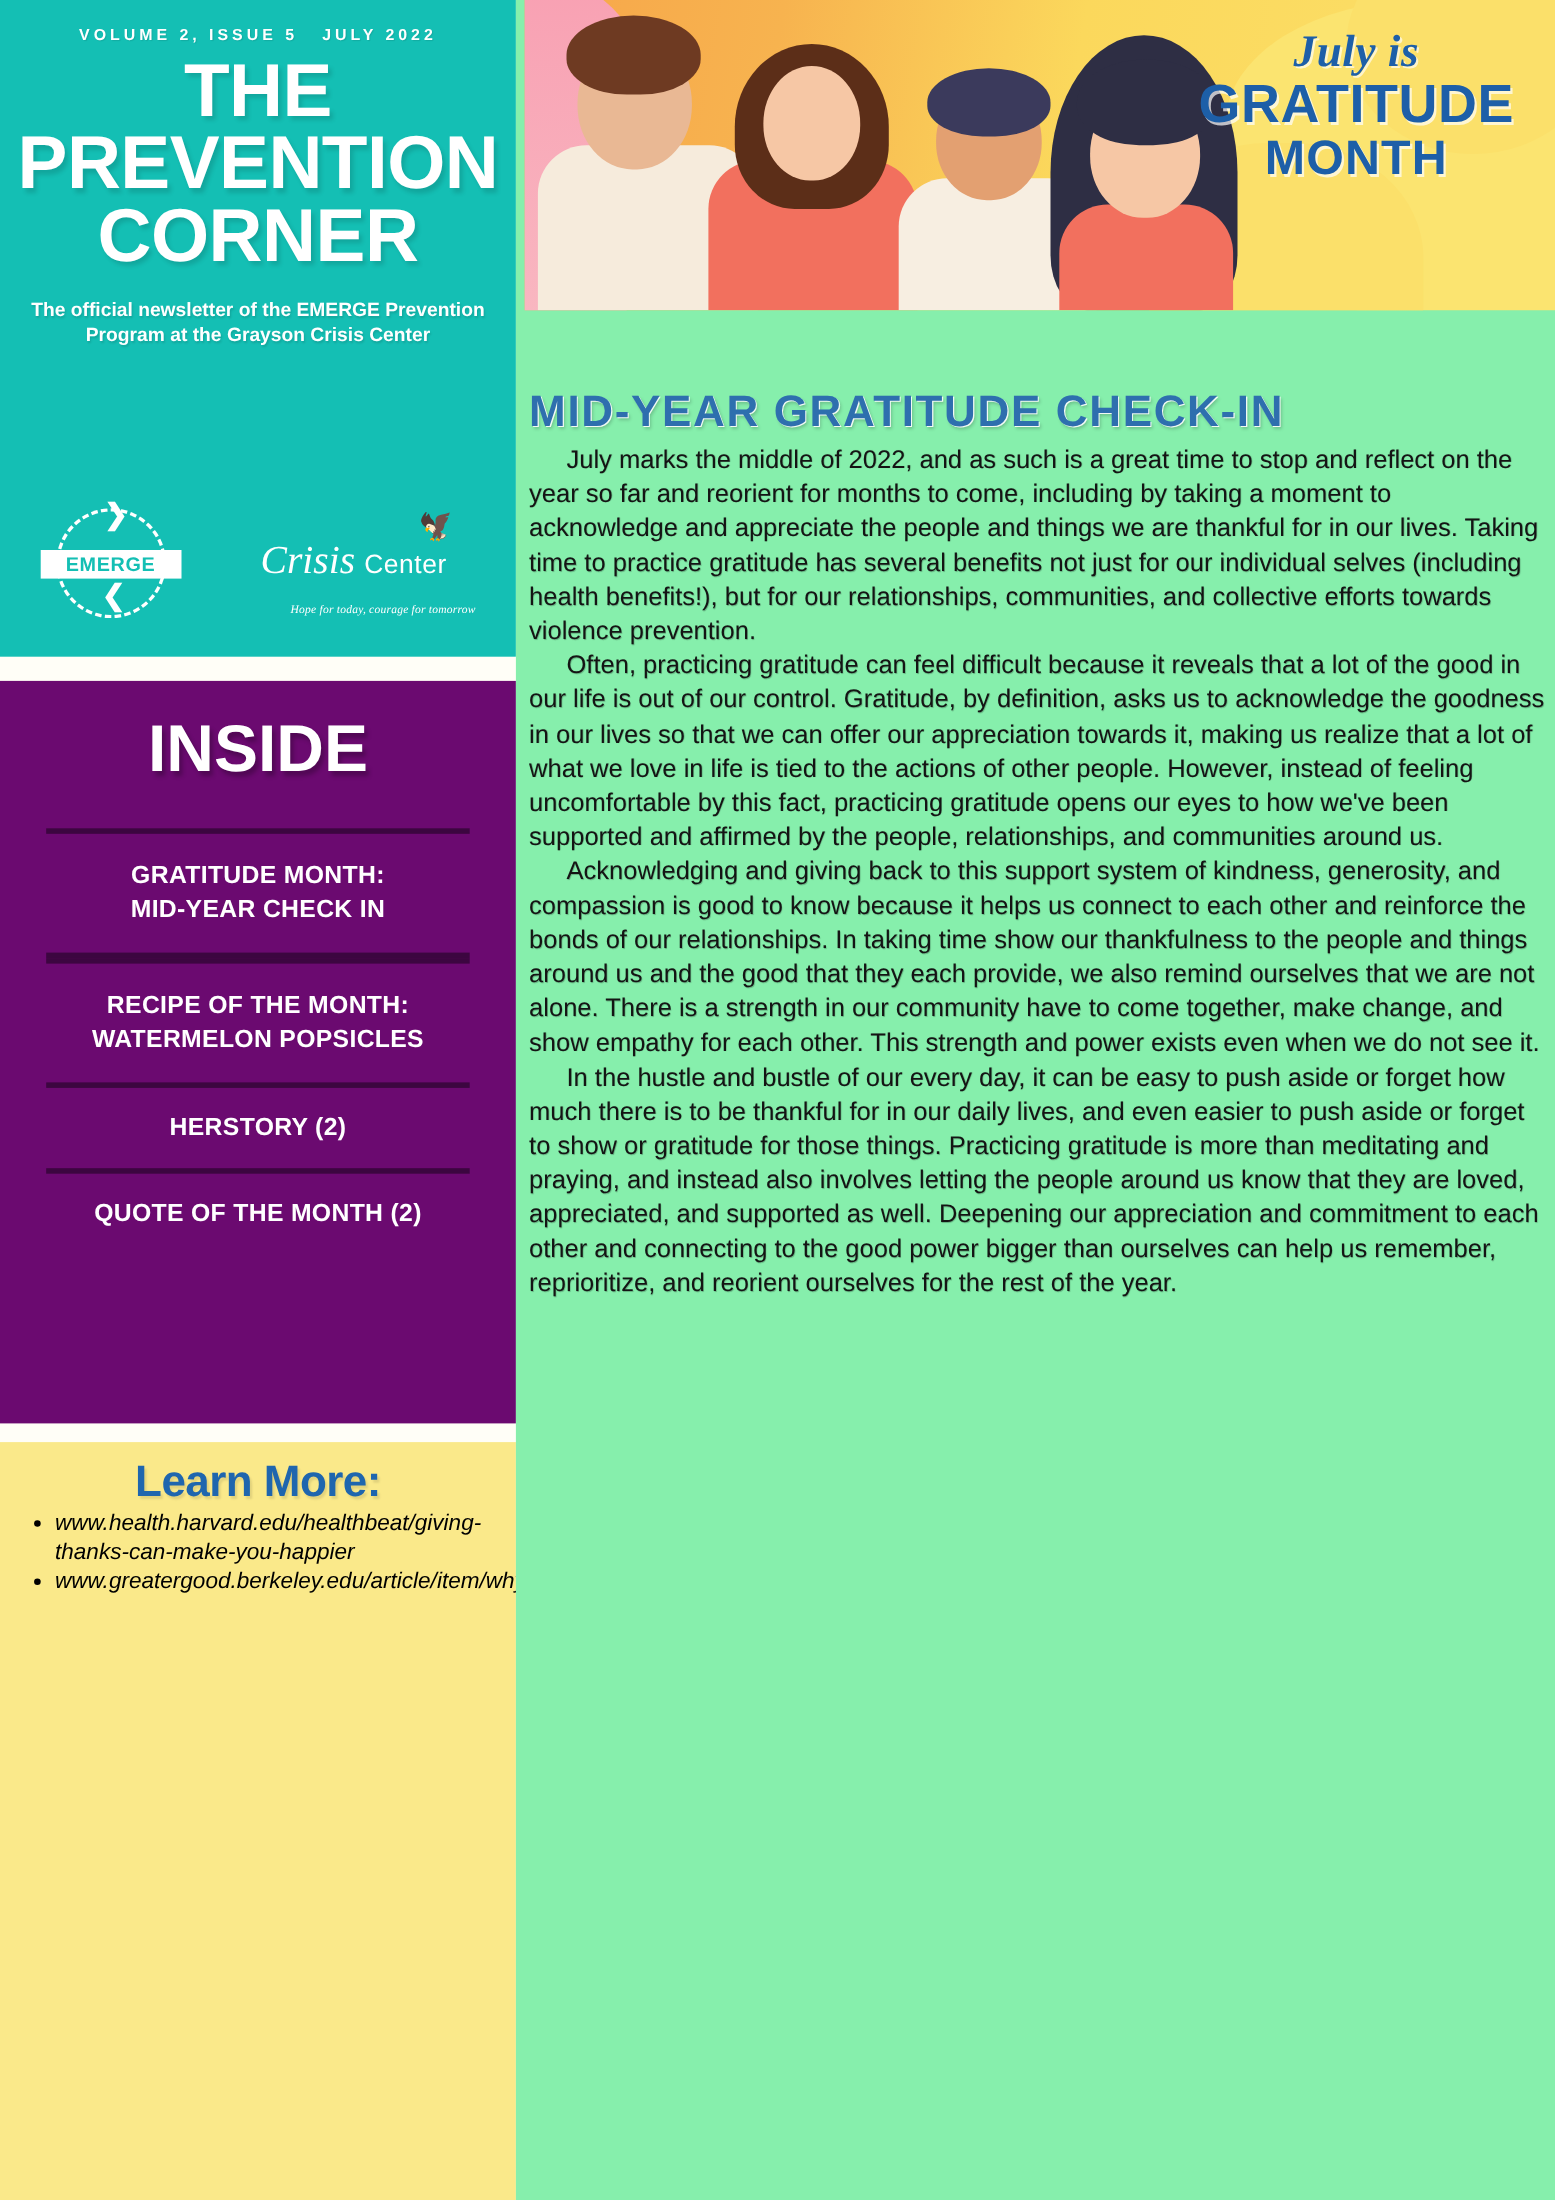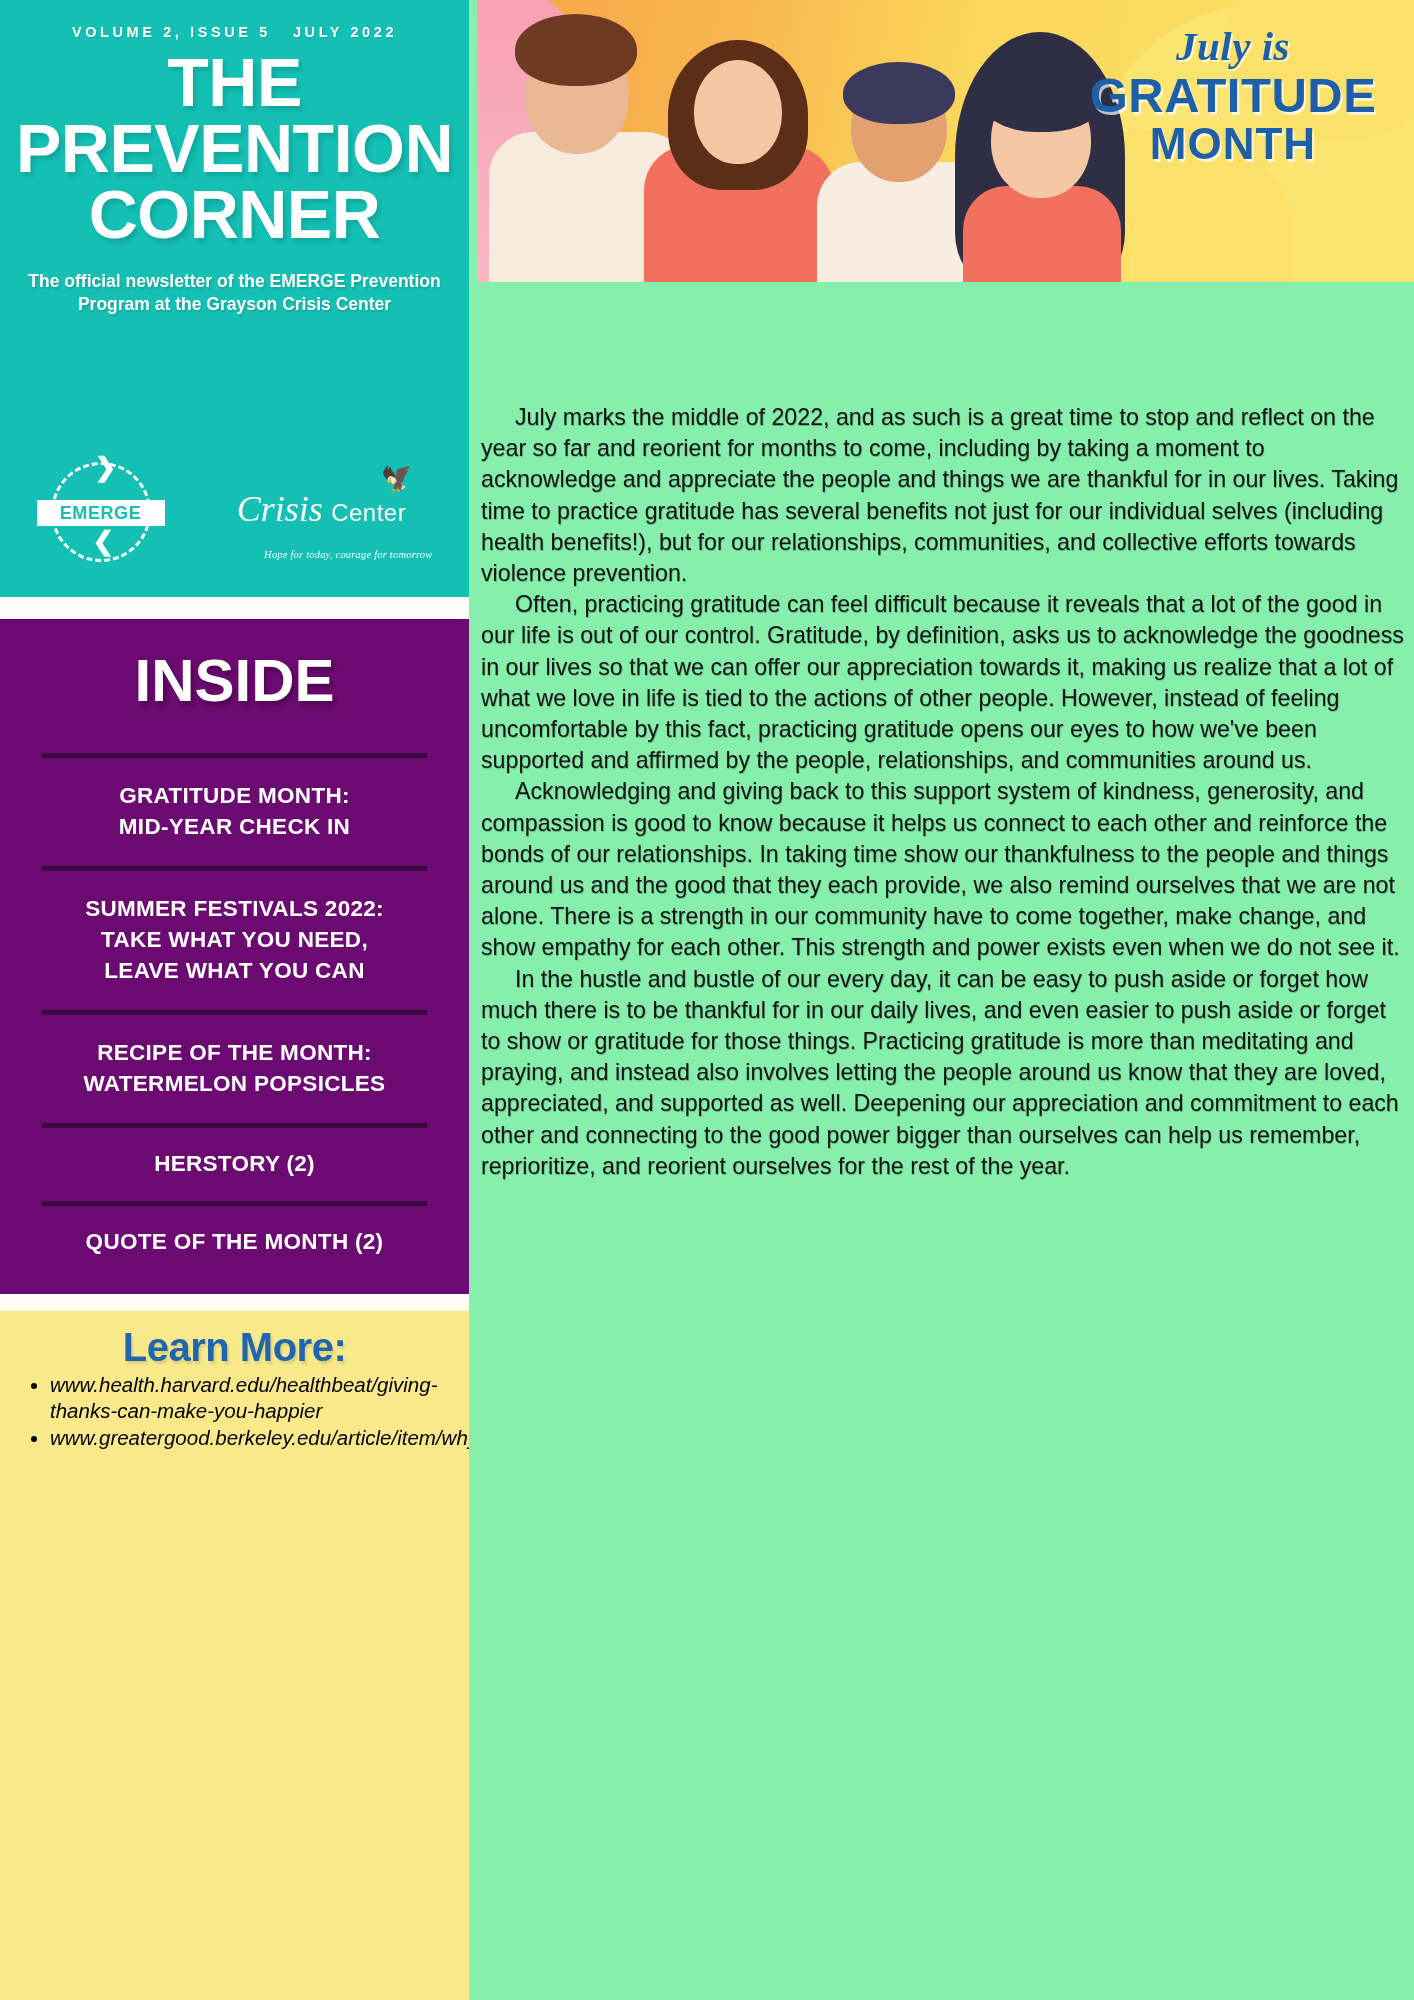--- a/index.html
+++ b/index.html
@@ -195,21 +195,20 @@
     </div>
 
     <div class="whats-inside">
       <div class="wi-title">
         <div>INSIDE</div>
       </div>
       <div class="toc">
         <div class="toc-rule"></div>
         <div class="toc-item">GRATITUDE MONTH:<br>MID-YEAR CHECK IN</div>
         <div class="toc-rule"></div>
-        <div class="toc-item">SUMMER FESTIVALS 2022:<br>TAKE WHAT YOU NEED,<br>LEAVE WHAT YOU CAN</div>
         <div class="toc-rule"></div>
         <div class="toc-item">RECIPE OF THE MONTH:<br>WATERMELON POPSICLES</div>
         <div class="toc-rule"></div>
         <div class="toc-item tight">HERSTORY (2)</div>
         <div class="toc-rule"></div>
         <div class="toc-item tight">QUOTE OF THE MONTH (2)</div>
       </div>
     </div>
 
     <div class="learn-more">
@@ -255,20 +254,21 @@
         <div class="p-hair" style="left:52px; bottom:150px; width:126px; height:78px; background:#2E2E44;"></div>
       </div>
 
       <div class="hero-text">
         <div class="hero-july">July is</div>
         <div class="hero-grat">GRATITUDE</div>
         <div class="hero-month">MONTH</div>
       </div>
     </div>
 
+    <div class="article-head">MID-YEAR GRATITUDE CHECK-IN</div>
     <div class="article-body">
       <p>July marks the middle of 2022, and as such is a great time to stop and reflect on the year so far and reorient for months to come, including by taking a moment to acknowledge and appreciate the people and things we are thankful for in our lives. Taking time to practice gratitude has several benefits not just for our individual selves (including health benefits!), but for our relationships, communities, and collective efforts towards violence prevention.</p>
       <p> Often, practicing gratitude can feel difficult because it reveals that a lot of the good in our life is out of our control. Gratitude, by definition, asks us to acknowledge the goodness in our lives so that we can offer our appreciation towards it, making us realize that a lot of what we love in life is tied to the actions of other people. However, instead of feeling uncomfortable by this fact, practicing gratitude opens our eyes to how we've been supported and affirmed by the people, relationships, and communities around us.</p>
       <p>Acknowledging and giving back to this support system of kindness, generosity, and compassion is good to know because it helps us connect to each other and reinforce the bonds of our relationships. In taking time show our thankfulness to the people and things around us and the good that they each provide, we also remind ourselves that we are not alone. There is a strength in our community  have to come together, make change, and show empathy for each other. This strength and power exists even when we do not see it.</p>
       <p>In the hustle and bustle of our every day, it can be easy to push aside or forget how much there is to be thankful for in our daily lives, and even easier to push aside or forget to show or gratitude for those things. Practicing gratitude is more than meditating and praying, and instead also involves letting the people around us know that they are loved, appreciated, and supported as well. Deepening our appreciation and commitment to each other and connecting to the good power bigger than ourselves can help us remember, reprioritize, and reorient ourselves for the rest of the year.</p>
     </div>
   </div>
 </div>
 
 </body></html>

